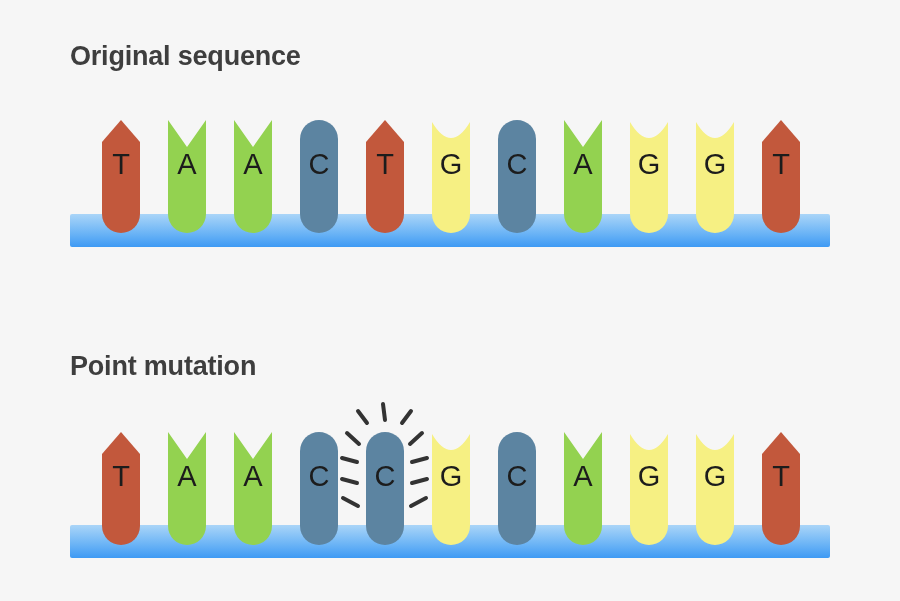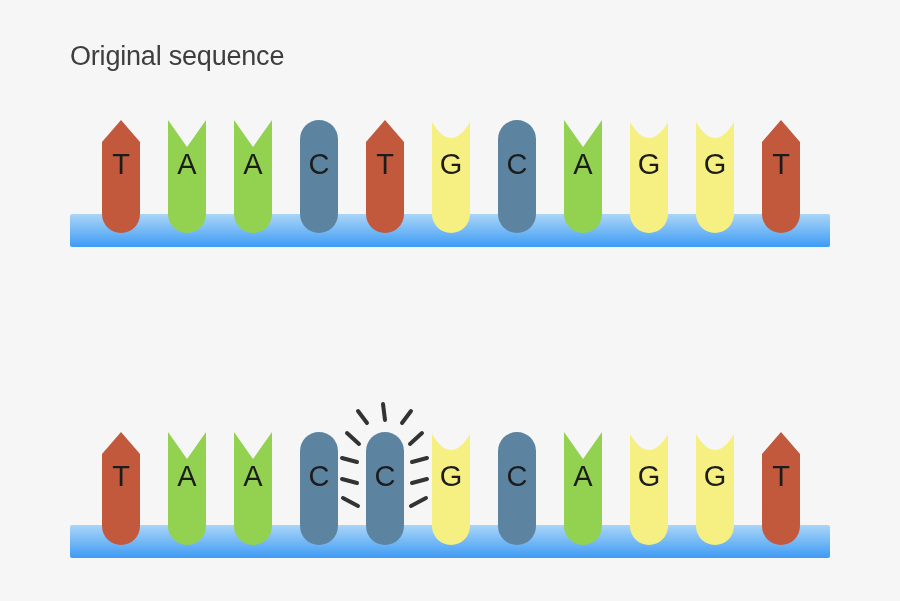--- a/index.html
+++ b/index.html
@@ -9,21 +9,21 @@
     width: 900px;
     height: 601px;
     background: #f6f6f6;
     overflow: hidden;
     font-family: "Liberation Sans", sans-serif;
   }
   .section-title {
     position: absolute;
     left: 70px;
     font-size: 27px;
-    font-weight: 400;
+    font-weight: 700;
     color: #3e3e3e;
     letter-spacing: -0.2px;
   }
   .title-original { top: 41px; }
   .title-mutation { top: 351px; }
   .backbone {
     position: absolute;
     left: 70px;
     width: 760px;
     height: 33px;
@@ -129,20 +129,21 @@
         <span class="letter">G</span>
       </div>
       <div class="base" style="left: 762px; top: 120px;">
         <svg viewBox="0 0 38 113" width="38" height="113">
           <path d="M19,0 L38,22 L38,94 A19,19 0 0 1 0,94 L0,22 Z" fill="#c2583c"></path>
         </svg>
         <span class="letter">T</span>
       </div>
     </div>
 
+  <div class="section-title title-mutation">Point mutation</div>
 
   <div class="backbone backbone-mutation"></div>
 
   <div id="bases-1">
       <div class="base" style="left: 102px; top: 432px;">
         <svg viewBox="0 0 38 113" width="38" height="113">
           <path d="M19,0 L38,22 L38,94 A19,19 0 0 1 0,94 L0,22 Z" fill="#c2583c"></path>
         </svg>
         <span class="letter">T</span>
       </div>

